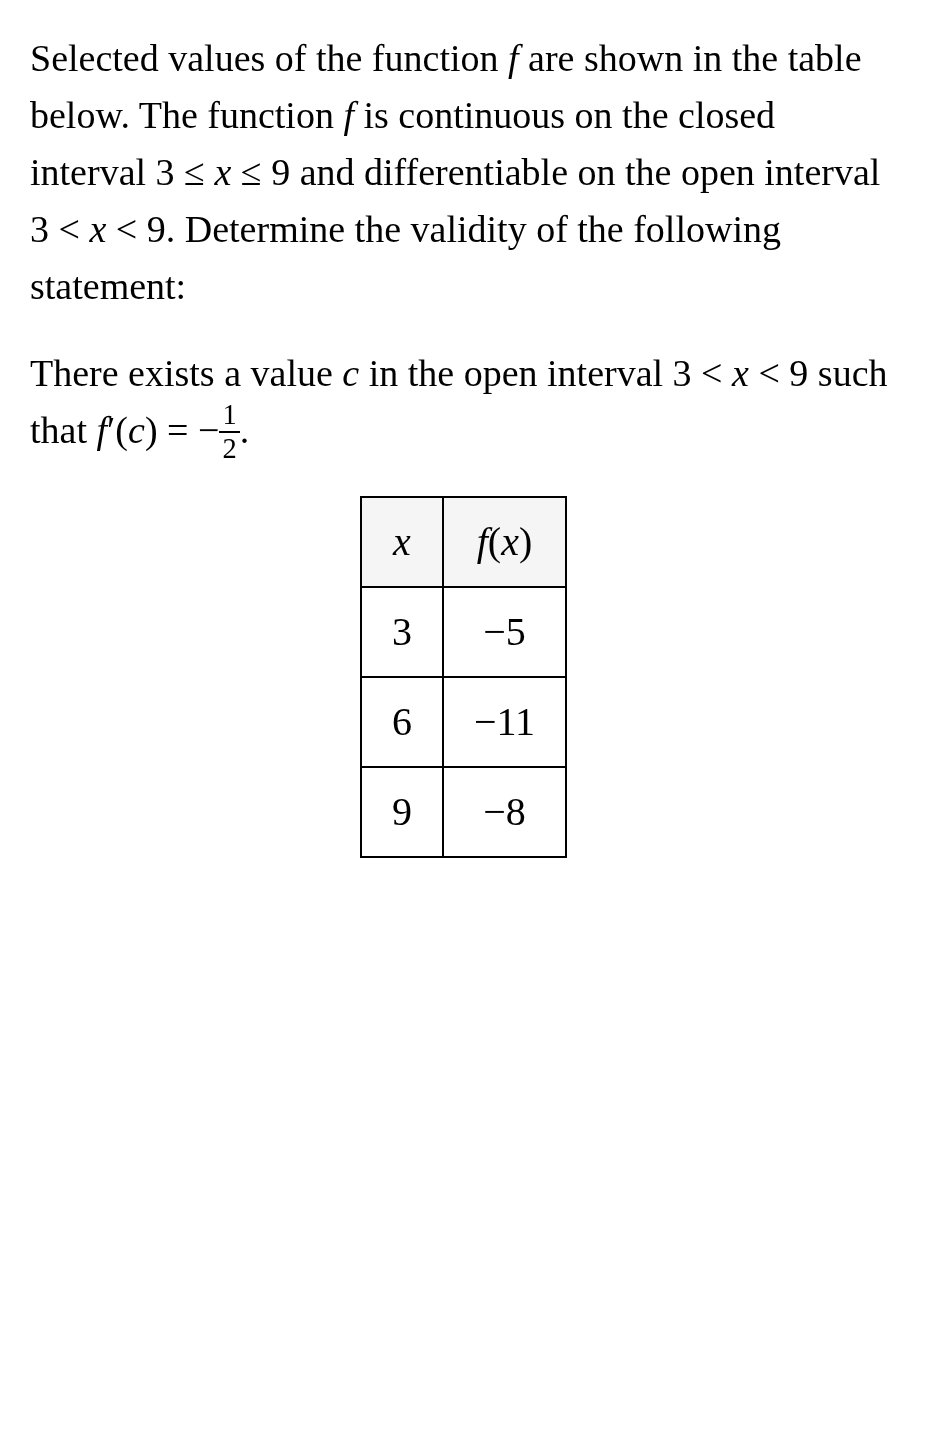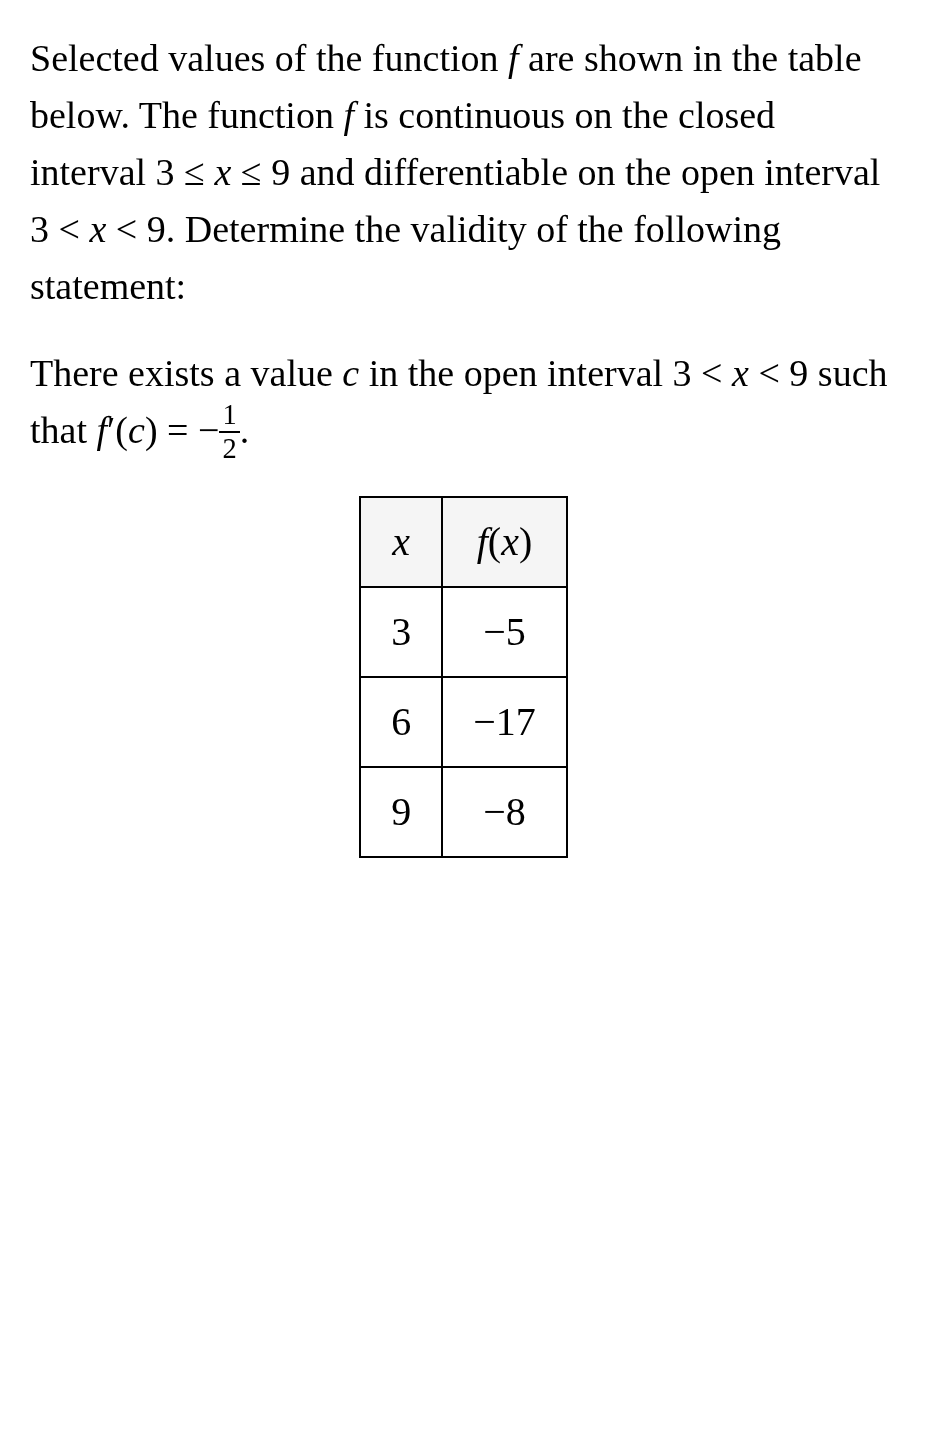--- a/index.html
+++ b/index.html
@@ -83,20 +83,20 @@
       <th><span class="math-italic">f</span>(<span class="math-italic">x</span>)</th>
     </tr>
   </thead>
   <tbody>
     <tr>
       <td>3</td>
       <td>−5</td>
     </tr>
     <tr>
       <td>6</td>
-      <td>−17</td>
+      <td>−11</td>
     </tr>
     <tr>
       <td>9</td>
       <td>−8</td>
     </tr>
   </tbody>
 </table>
 
 </body></html>

